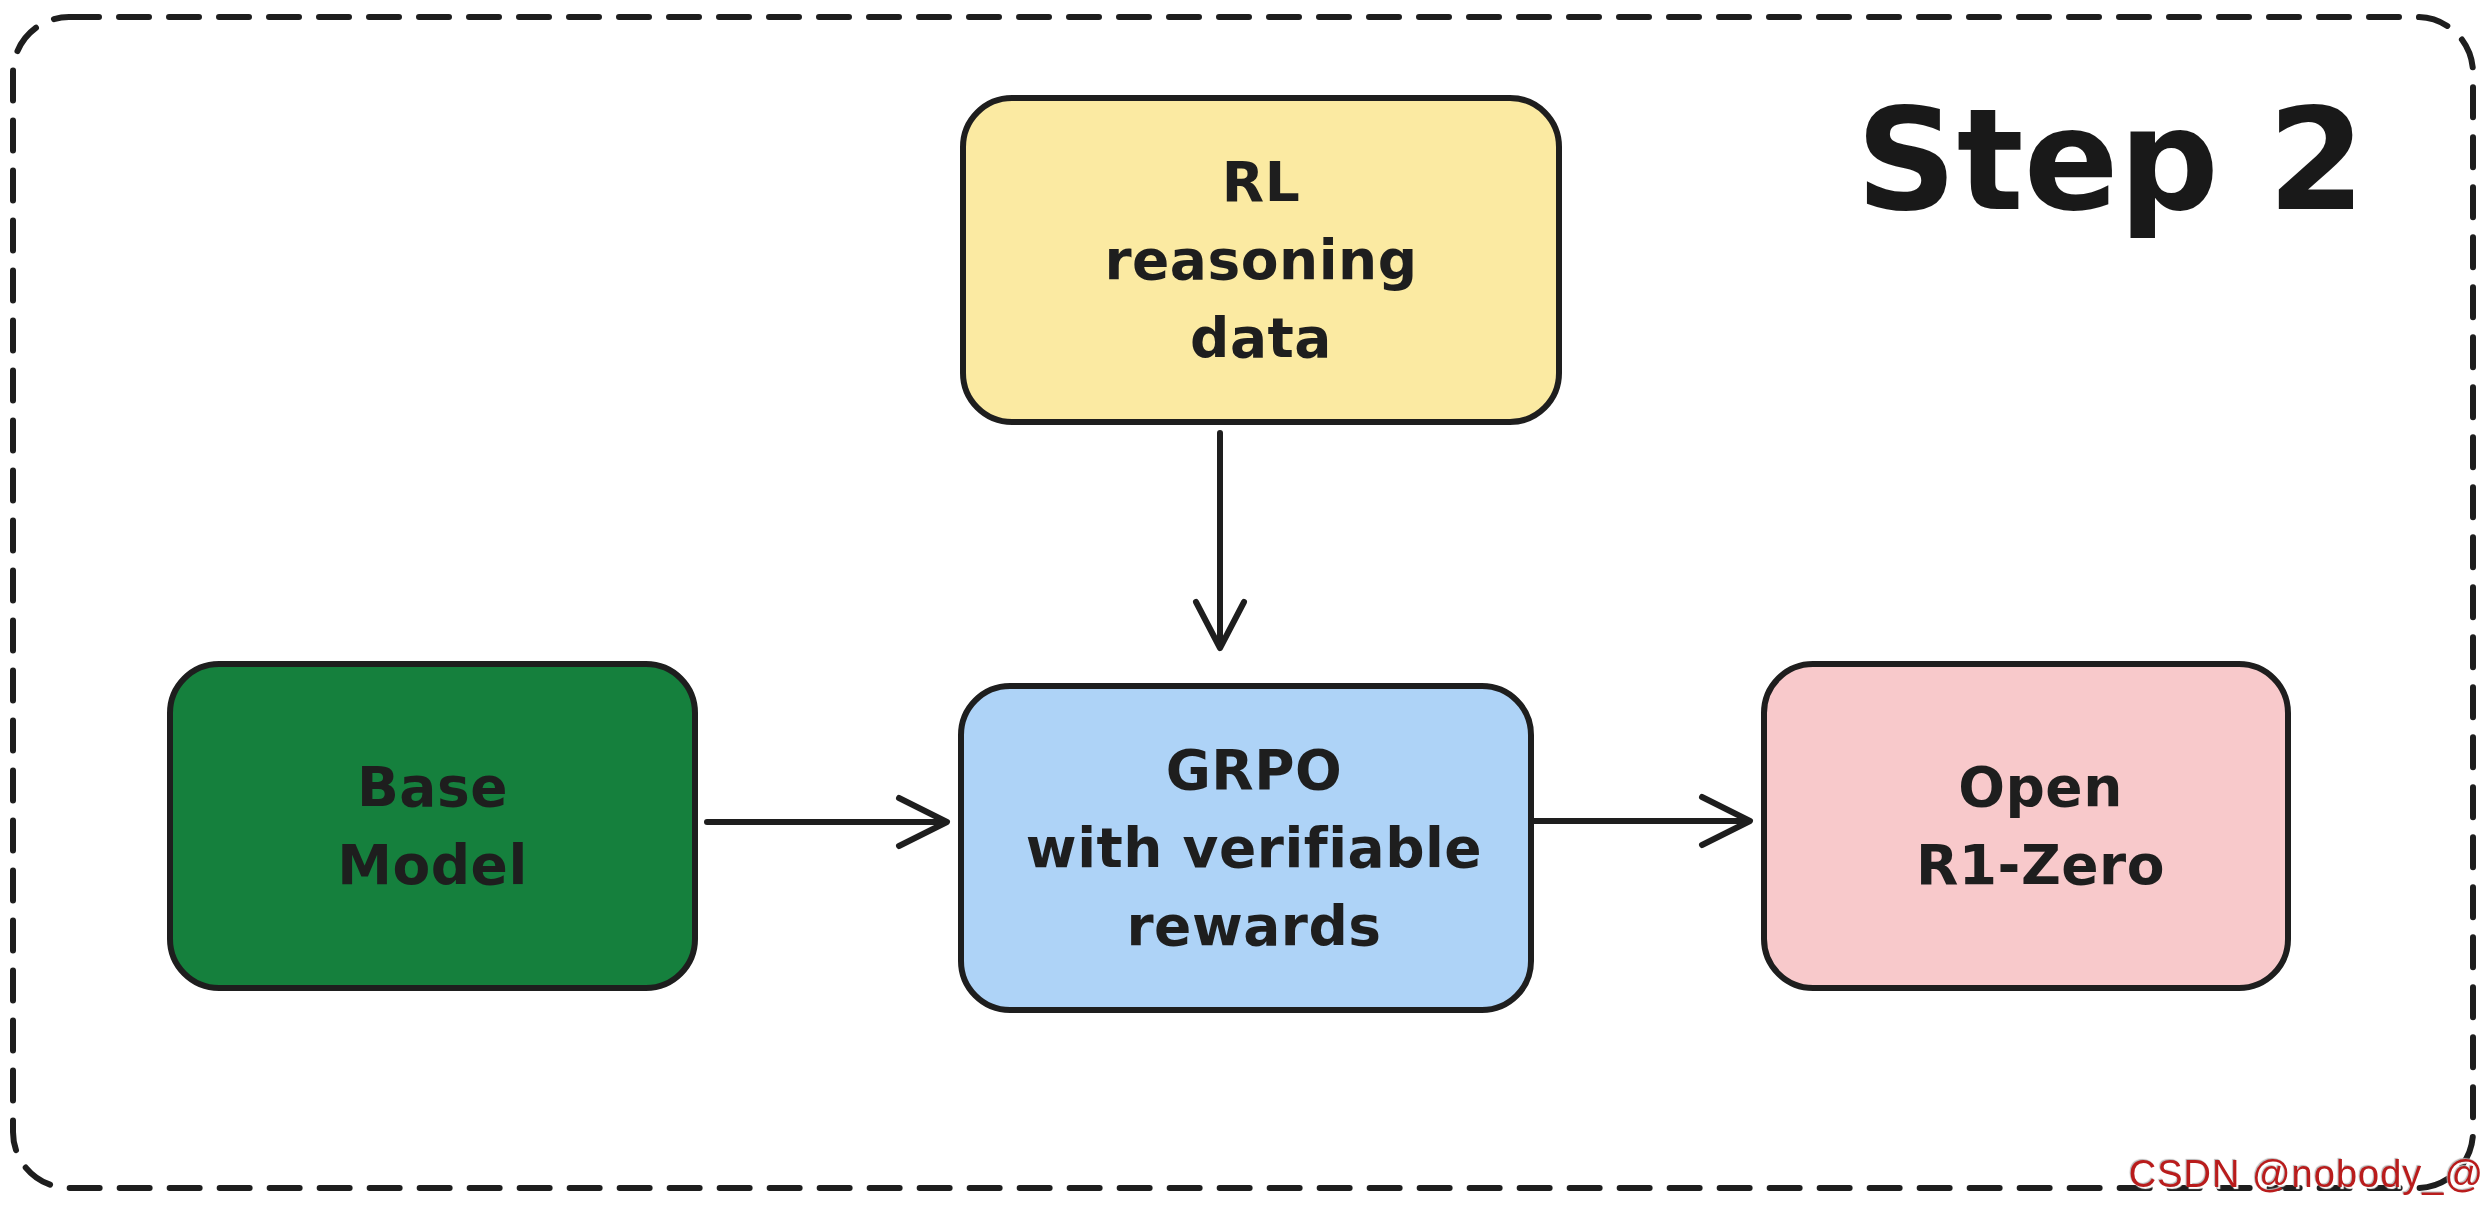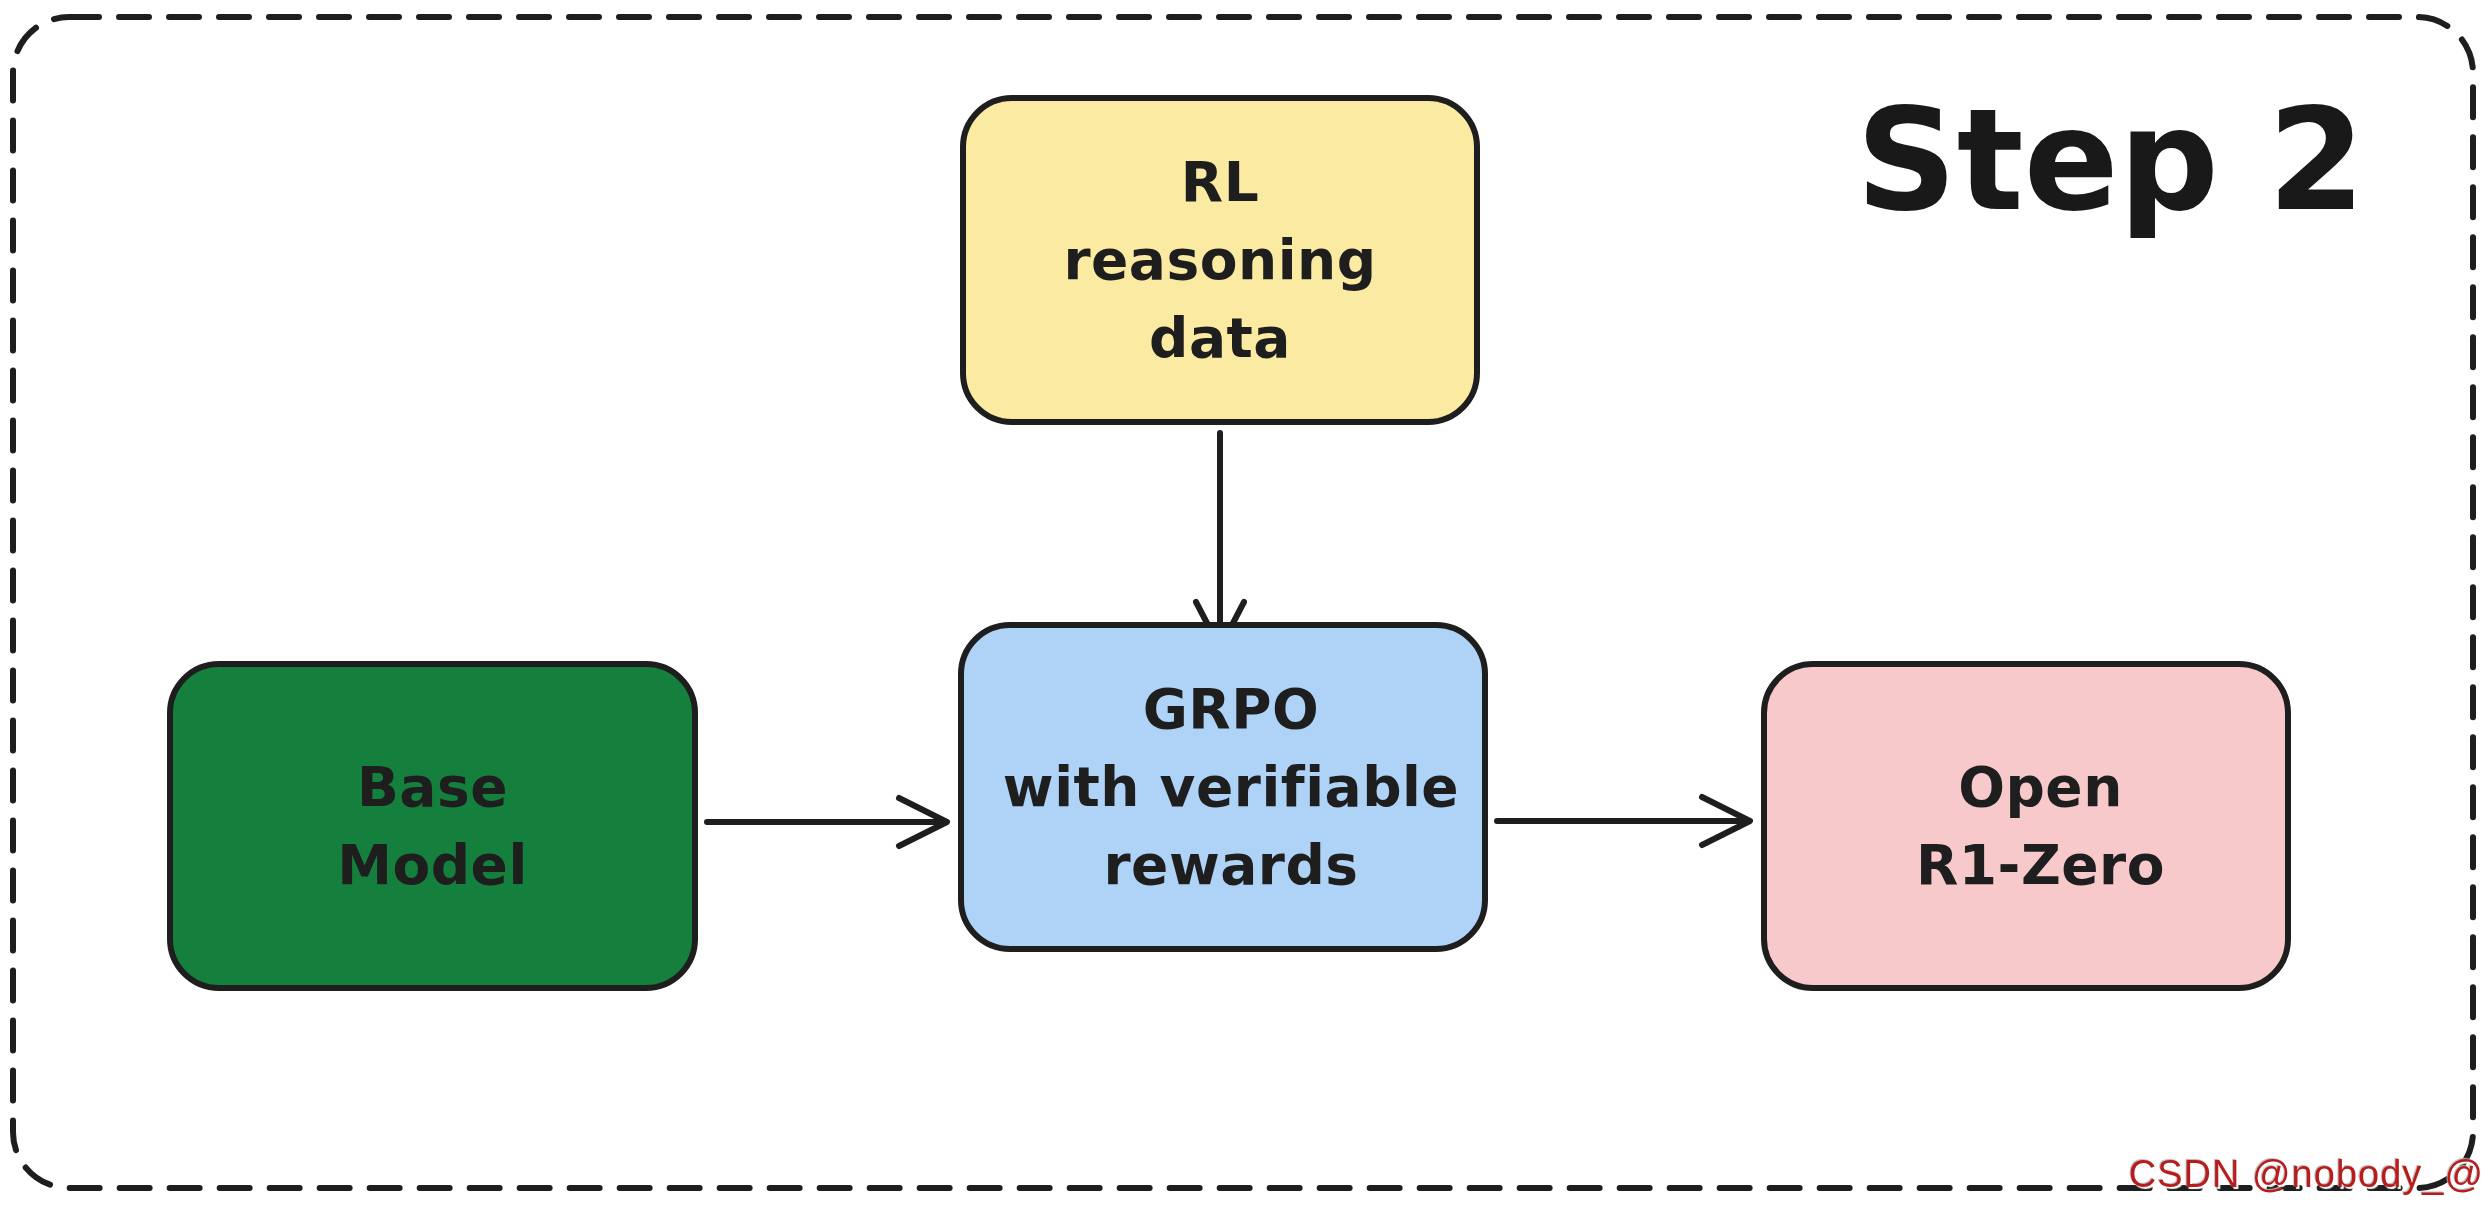--- a/index.html
+++ b/index.html
@@ -35,23 +35,23 @@
     text-align: center;
     color: #1e1e1e;
     font-size: 55px;
     font-weight: 600;
     line-height: 1.42;
     letter-spacing: 0.5px;
   }
   .node .line {
     white-space: nowrap;
   }
-  .node-rl     { left: 960px;  top: 95px;  width: 520px; height: 330px; }
+  .node-rl     { left: 960px;  top: 95px;  width: 602px; height: 330px; }
   .node-base   { left: 167px;  top: 661px; width: 531px; height: 330px; }
-  .node-grpo   { left: 958px;  top: 622px; width: 530px; height: 330px; padding-left: 16px; }
+  .node-grpo   { left: 958px;  top: 683px; width: 576px; height: 330px; padding-left: 16px; }
   .node-open   { left: 1761px; top: 661px; width: 530px; height: 330px; padding-left: 29px; }
   .step-title {
     position: absolute;
     left: 1856px;
     top: 70px;
     width: 500px;
     text-align: center;
     font-size: 140px;
     font-weight: 600;
     color: #191919;

